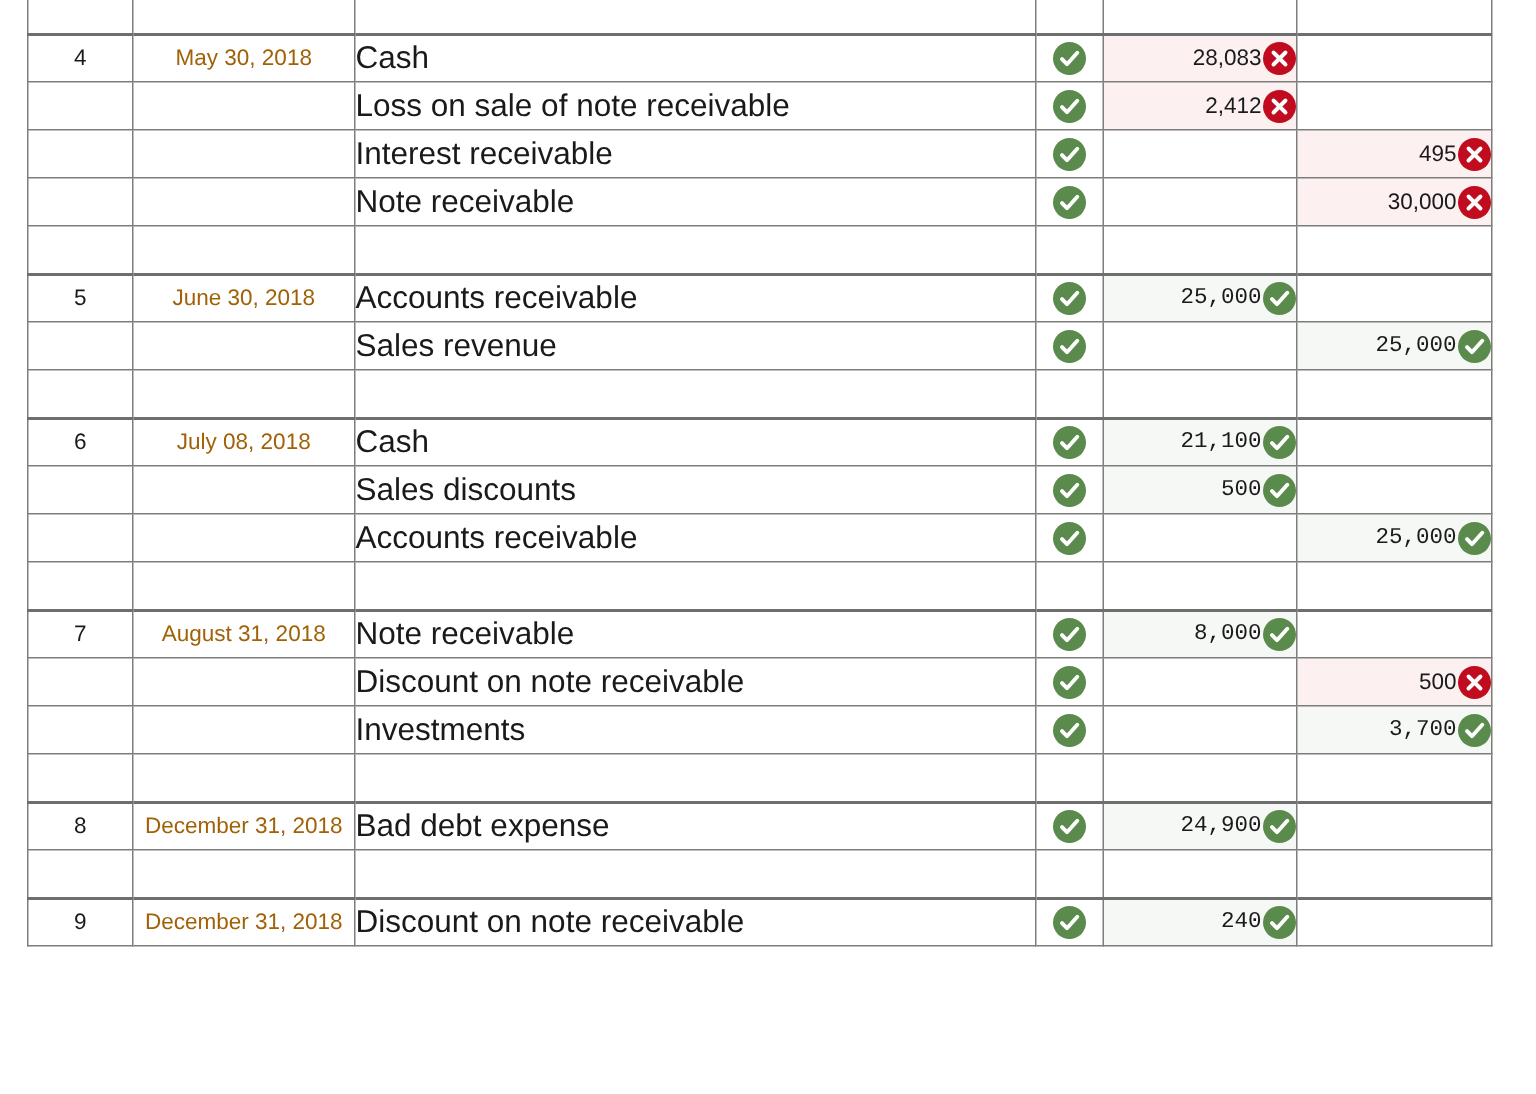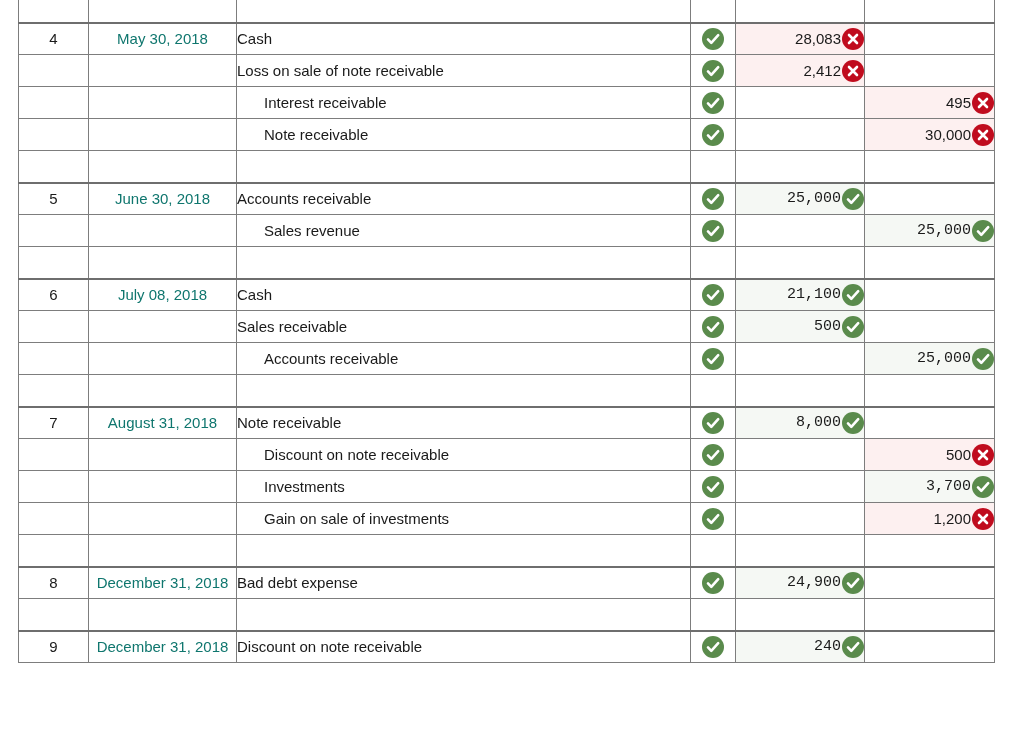--- a/index.html
+++ b/index.html
@@ -49,31 +49,31 @@
 
   .cell-num {
     text-align: center;
     font-size: 15px;
     color: #1a1a1a;
   }
   .cell-date {
     text-align: center;
     font-size: 15px;
     line-height: 17px;
-    color: #0f766e;
+    color: #a16207;
     padding: 0 4px;
   }
   .cell-acct {
     text-align: left;
     padding-left: 6px;
-    font-size: 15px;
+    font-size: 21px;
     color: #1a1a1a;
     background: #f5f8f4;
   }
-  .cell-acct.indent { padding-left: 27px; }
+  .cell-acct.indent { }
   .cell-acct.blank  { background: #ffffff; }
 
   .cell-mark {
     text-align: center;
     background: #f5f8f4;
     padding: 0;
   }
   .cell-mark.blank { background: #ffffff; }
 
   .cell-amt {
@@ -289,21 +289,21 @@
                   <path d="M6 11.4 L9.3 14.8 L16.2 7.2" stroke="#ffffff" stroke-width="2.6" stroke-linecap="round" stroke-linejoin="round" fill="none"></path>
                 </svg>
               </span>
             </div>
           </td>
           <td class="cell-amt none"></td>
         </tr>
         <tr>
           <td class="cell-num"><span></span></td>
           <td class="cell-date"><span></span></td>
-          <td class="cell-acct"><span>Sales receivable</span></td>
+          <td class="cell-acct"><span>Sales discounts</span></td>
           <td class="cell-mark"><span class="ico check"><svg width="22" height="22" viewBox="0 0 22 22">
                 <path d="M6 11.4 L9.3 14.8 L16.2 7.2" stroke="#ffffff" stroke-width="2.6" stroke-linecap="round" stroke-linejoin="round" fill="none"></path>
               </svg></span></td>
           <td class="cell-amt ok">
             <div class="amt-inner">
               <span class="amt-text">500</span>
               <span class="ico check">
                 <svg width="22" height="22" viewBox="0 0 22 22">
                   <path d="M6 11.4 L9.3 14.8 L16.2 7.2" stroke="#ffffff" stroke-width="2.6" stroke-linecap="round" stroke-linejoin="round" fill="none"></path>
                 </svg>
@@ -389,39 +389,20 @@
             <div class="amt-inner">
               <span class="amt-text">3,700</span>
               <span class="ico check">
                 <svg width="22" height="22" viewBox="0 0 22 22">
                   <path d="M6 11.4 L9.3 14.8 L16.2 7.2" stroke="#ffffff" stroke-width="2.6" stroke-linecap="round" stroke-linejoin="round" fill="none"></path>
                 </svg>
               </span>
             </div>
           </td>
         </tr>
-        <tr>
-          <td class="cell-num"><span></span></td>
-          <td class="cell-date"><span></span></td>
-          <td class="cell-acct indent"><span>Gain on sale of investments</span></td>
-          <td class="cell-mark"><span class="ico check"><svg width="22" height="22" viewBox="0 0 22 22">
-                <path d="M6 11.4 L9.3 14.8 L16.2 7.2" stroke="#ffffff" stroke-width="2.6" stroke-linecap="round" stroke-linejoin="round" fill="none"></path>
-              </svg></span></td>
-          <td class="cell-amt none"></td>
-          <td class="cell-amt bad">
-            <div class="amt-inner">
-              <span class="amt-text">1,200</span>
-              <span class="ico cross">
-                <svg width="22" height="22" viewBox="0 0 22 22">
-                  <path d="M7 7 L15 15 M15 7 L7 15" stroke="#ffffff" stroke-width="2.6" stroke-linecap="round" fill="none"></path>
-                </svg>
-              </span>
-            </div>
-          </td>
-        </tr>
         <tr class="row-spacer sep-bot">
           <td class="cell-amt none"></td>
           <td class="cell-amt none"></td>
           <td class="cell-acct blank"></td>
           <td class="cell-mark blank"></td>
           <td class="cell-amt none"></td>
           <td class="cell-amt none"></td>
         </tr>
         <tr class="sep-top">
           <td class="cell-num"><span>8</span></td>

